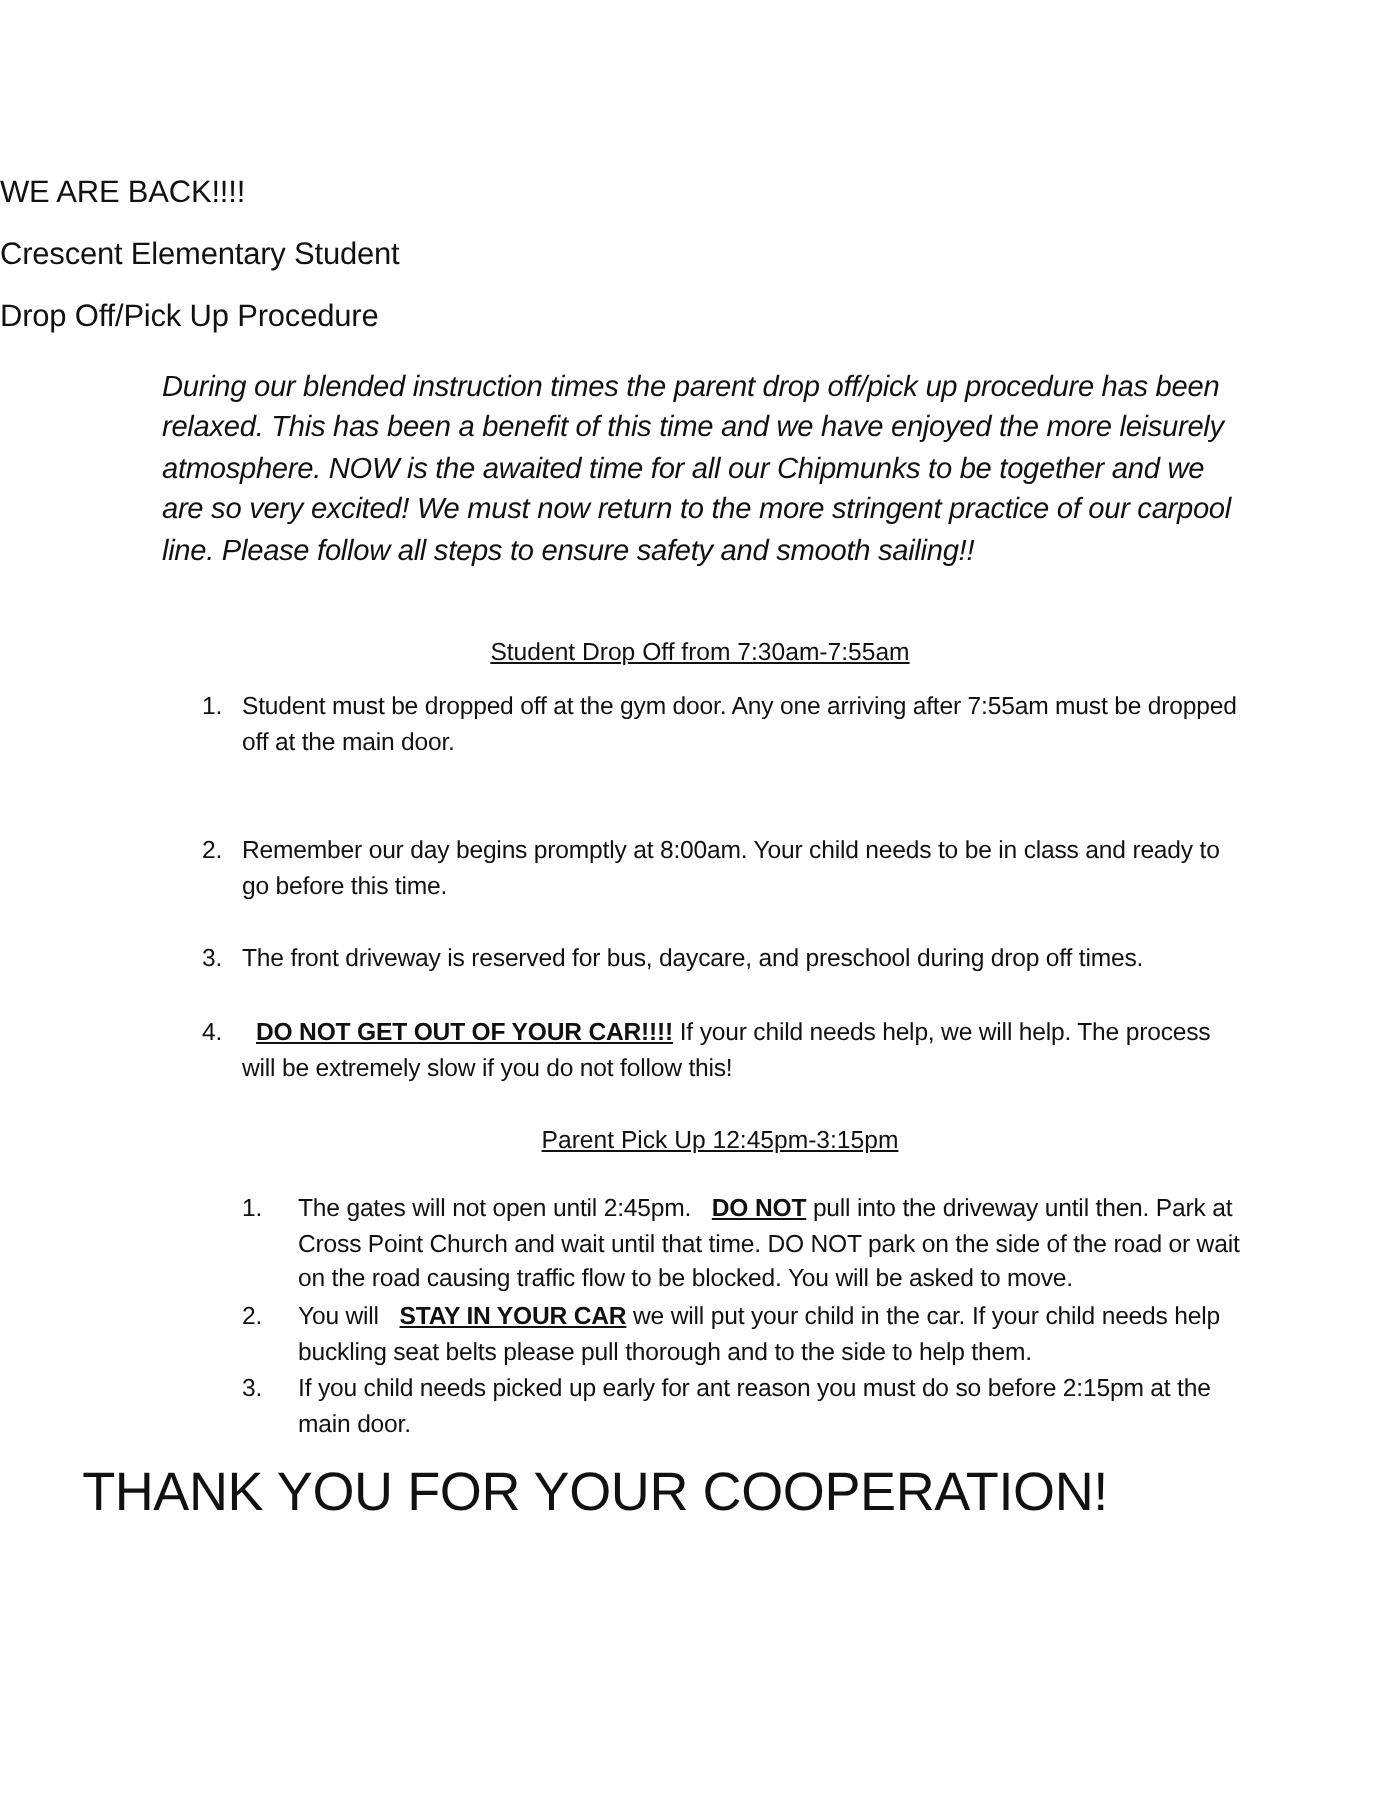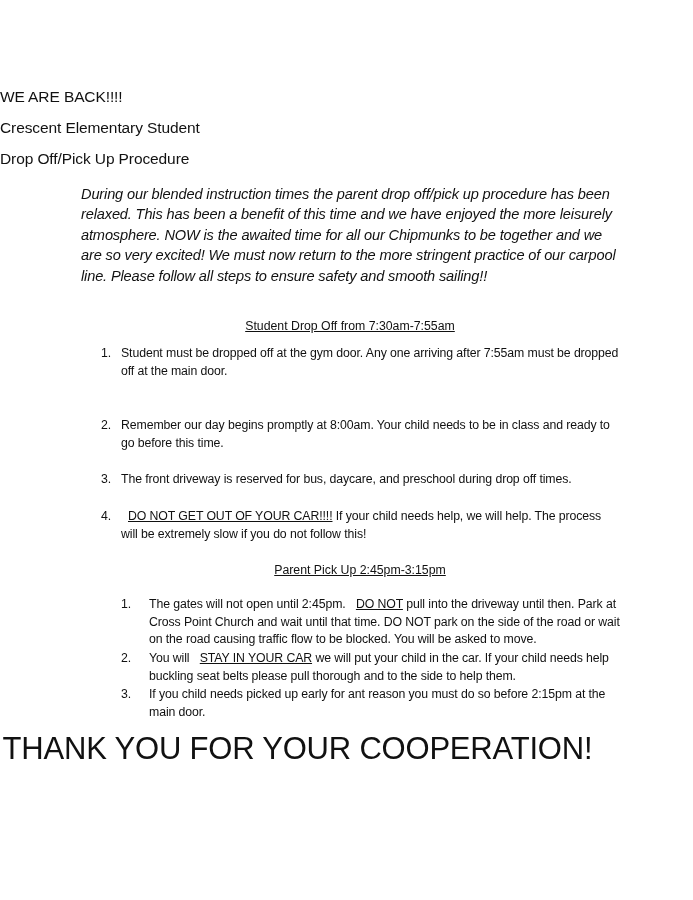--- a/index.html
+++ b/index.html
@@ -75,32 +75,32 @@
     #d3 { top: 471px; }
     #d4 { top: 508px; }
 
     .pick .item { left: 121px; width: 500px; }
     .pick .item .txt { margin-left: 28px; }
     #p1 { top: 596px; }
     #p2 { top: 650px; }
     #p3 { top: 686px; }
 
     .emph {
-      font-weight: normal;
+      font-weight: bold;
       text-decoration: underline;
       padding-left: 7px;
     }
 
     .closing {
       position: absolute;
       left: 0;
       width: 595px;
       top: 731px;
       text-align: center;
-      font-size: 31px;
+      font-size: 27px;
       letter-spacing: -0.2px;
     }
   </style>
 </head>
 <body>
 
 <div class="page">
 
   <div id="t1" class="title-line">WE ARE BACK!!!!</div>
   <div id="t3" class="title-line">Drop Off/Pick Up Procedure</div>
@@ -122,21 +122,21 @@
     <div id="d3" class="item">
       <span class="num">3.</span>
       <span class="txt">The front driveway is reserved for bus, daycare, and preschool during drop off times.</span>
     </div>
     <div id="d4" class="item">
       <span class="num">4.</span>
       <span class="txt"><span class="emph">DO NOT GET OUT OF YOUR CAR!!!!</span><span> If your child needs help, we will help. The process will be extremely slow if you do not follow this!</span></span>
     </div>
   </div>
 
-  <div id="sh2" class="section-heading">Parent Pick Up 2:45pm-3:15pm</div>
+  <div id="sh2" class="section-heading">Parent Pick Up 12:45pm-3:15pm</div>
 
   <div class="pick">
     <div id="p1" class="item">
       <span class="num">1.</span>
       <span class="txt"><span>The gates will not open until 2:45pm. </span><span class="emph">DO NOT</span><span> pull into the driveway until then. Park at Cross Point Church and wait until that time. DO NOT park on the side of the road or wait on the road causing traffic flow to be blocked. You will be asked to move.</span></span>
     </div>
     <div id="p2" class="item">
       <span class="num">2.</span>
       <span class="txt"><span>You will </span><span class="emph">STAY IN YOUR CAR</span><span> we will put your child in the car. If your child needs help buckling seat belts please pull thorough and to the side to help them.</span></span>
     </div>

